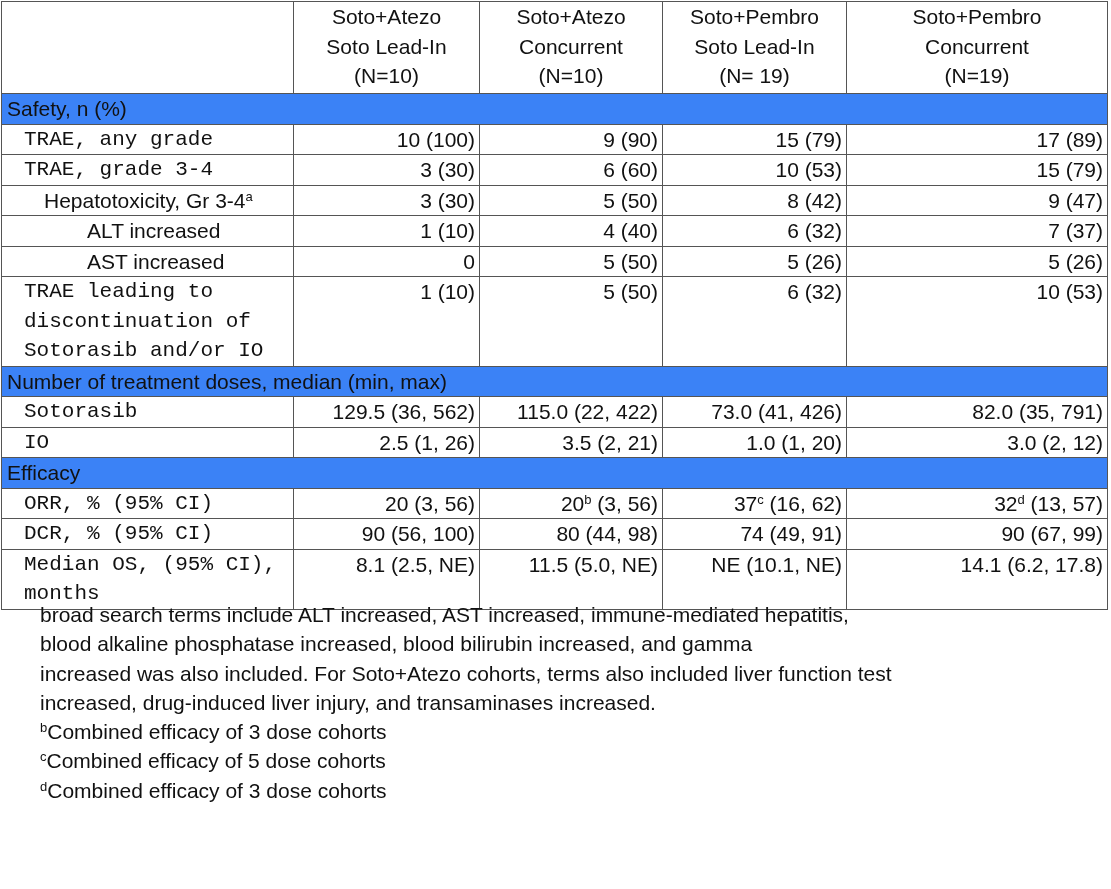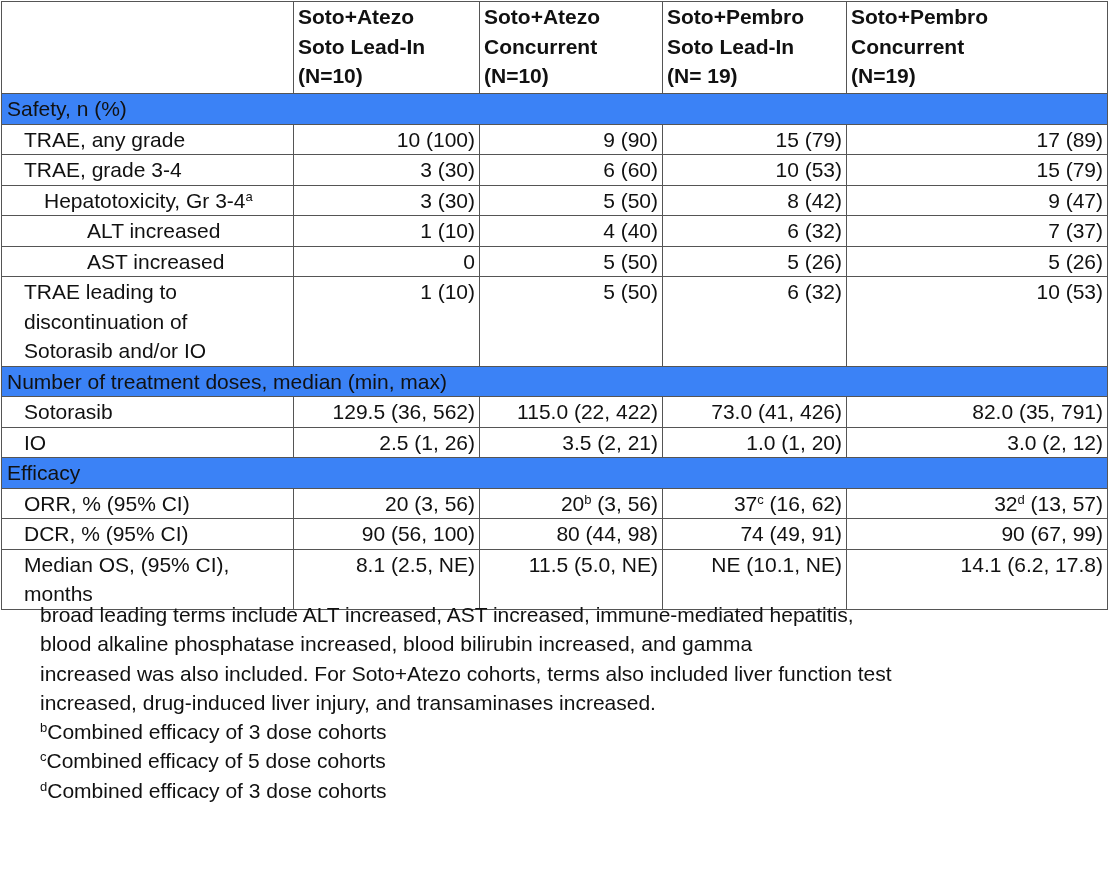--- a/index.html
+++ b/index.html
@@ -20,35 +20,35 @@
     border: 1.5px solid #555555;
     padding: 0 4px;
     vertical-align: top;
   }
   col.c0 { width: 292px; }
   col.c1 { width: 186px; }
   col.c2 { width: 183px; }
   col.c3 { width: 184px; }
   col.c4 { width: 261px; }
   thead th {
-    font-weight: bold;
-    text-align: left;
+    font-weight: normal;
+    text-align: center;
     vertical-align: middle;
     height: 91px;
     line-height: 29.5px;
     padding: 1px 2px 0 2px;
   }
   thead th span { display: block; }
   tr.section td {
     background: #3b82f6;
     padding-left: 5px;
   }
   td.label { text-align: left; }
   td.val { text-align: right; }
-  .ind1 { padding-left: 22px !important; }
+  .ind1 { padding-left: 22px !important; font-family: Liberation Mono, monospace; }
   .ind2 { padding-left: 42px !important; }
   .ind3 { padding-left: 85px !important; }
   sup { font-size: 13px; line-height: 0; vertical-align: 7px; }
   .footnotes {
     position: absolute; left: 40px; top: 600px; width: 1060px;
     font-size: 21px; line-height: 29.3px;
   }
   .fn-line { white-space: pre; }
 </style>
 </head>
@@ -182,21 +182,21 @@
       <td class="val">8.1 (2.5, NE)</td>
       <td class="val">11.5 (5.0, NE)</td>
       <td class="val">NE (10.1, NE)</td>
       <td class="val">14.1 (6.2, 17.8)</td>
     </tr>
   </tbody>
 </table>
 
 <div class="footnotes">
   <div>
-    <div class="fn-line">broad leading terms include ALT increased, AST increased, immune-mediated hepatitis,</div>
+    <div class="fn-line">broad search terms include ALT increased, AST increased, immune-mediated hepatitis,</div>
     <div class="fn-line">blood alkaline phosphatase increased, blood bilirubin increased, and gamma</div>
     <div class="fn-line">increased was also included. For Soto+Atezo cohorts, terms also included liver function test</div>
     <div class="fn-line">increased, drug-induced liver injury, and transaminases increased.</div>
   </div>
   <div class="fn-line"><sup>b</sup><span>Combined efficacy of 3 dose cohorts</span></div>
   <div class="fn-line"><sup>c</sup><span>Combined efficacy of 5 dose cohorts</span></div>
   <div class="fn-line"><sup>d</sup><span>Combined efficacy of 3 dose cohorts</span></div>
 </div>
 
 </body></html>

